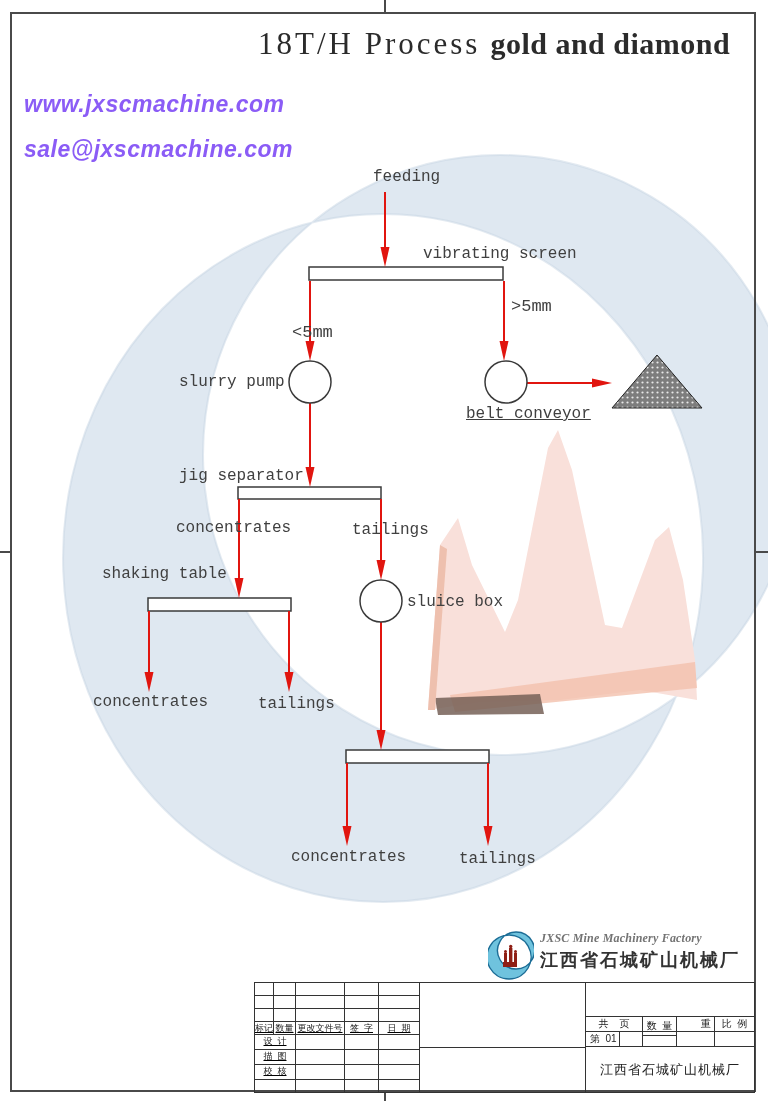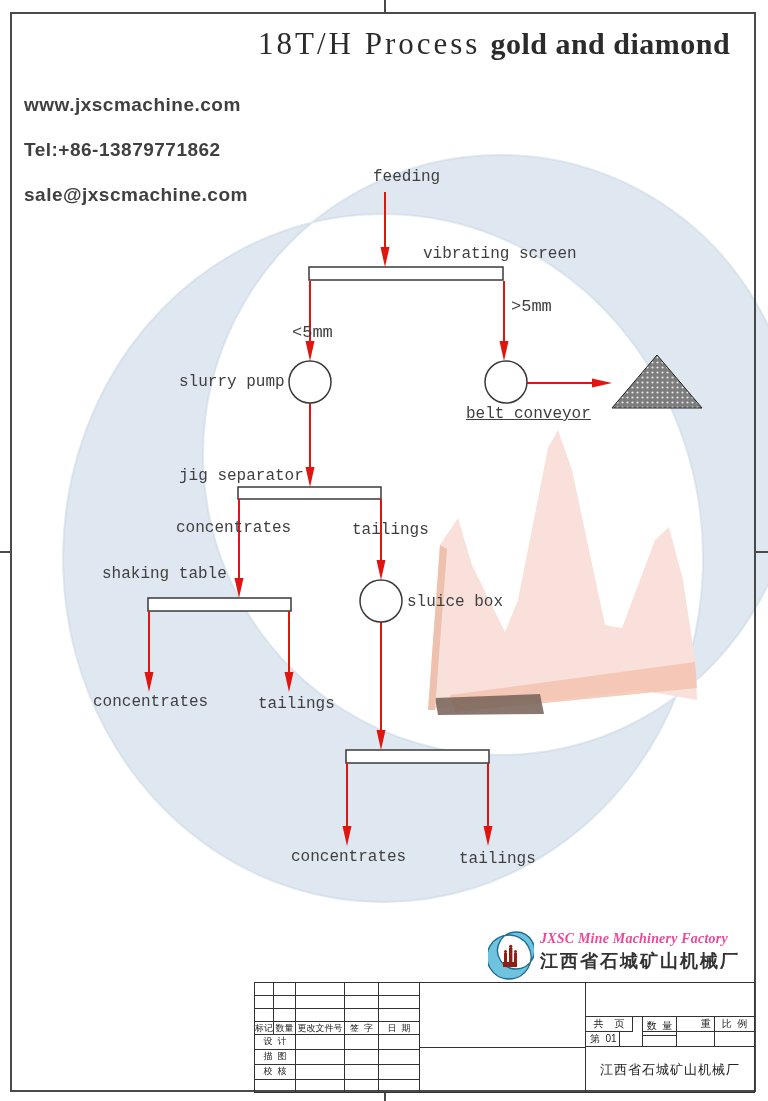--- a/index.html
+++ b/index.html
@@ -8,37 +8,37 @@
   
   .frame{position:absolute;left:10px;top:12px;width:746px;height:1080px;
          border:2px solid #4a4a4a;box-sizing:border-box;z-index:3;pointer-events:none;}
   .tick{position:absolute;background:#4a4a4a;z-index:3;}
   
   .title{position:absolute;left:258px;top:26px;z-index:4;white-space:nowrap;
          font-family:"Liberation Serif",serif;color:#2b2b2b;}
   .title .t1{font-size:31px;letter-spacing:3px;font-weight:400;}
   .title .t2{font-size:30px;font-weight:700;margin-left:10px;letter-spacing:0.5px;}
   .contact{position:absolute;left:24px;top:82px;z-index:4;}
-  .contact div{font-size:19px;font-weight:700;color:#404040;line-height:45px;
-               letter-spacing:0.5px;white-space:nowrap;}
+  .contact div{font-size:23px;font-weight:700;color:#8b5cf6;line-height:45px;
+               letter-spacing:0.5px;white-space:nowrap;font-style:italic;}
   
   .fl{position:absolute;z-index:4;font-family:"Liberation Mono",monospace;
       font-size:16px;color:#404040;white-space:nowrap;}
   .fl.big{font-size:17px;}
   
   .logoblk{position:absolute;left:488px;top:931px;z-index:4;display:flex;align-items:flex-start;}
   .logotxt{margin-left:6px;}
   .logotxt .en{font-family:"Liberation Serif",serif;font-style:italic;font-weight:700;
-               font-size:14px;color:#ec4899;white-space:nowrap;letter-spacing:0.2px;}
+               font-size:12px;color:#737373;white-space:nowrap;letter-spacing:0.2px;}
   .logotxt .cn{font-size:18px;font-weight:700;color:#333;letter-spacing:2px;white-space:nowrap;margin-top:2px;}
   
   .lgrid{position:absolute;left:254px;top:982px;z-index:4;display:grid;
          grid-template-columns:19px 22px 49px 34px 41px;
          grid-template-rows:13px 13px 13px 13px 15px 15px 15px 13px;
-         border-left:1px solid #333;border-top:1px solid #333;background:transparent;}
+         border-left:1px solid #333;border-top:1px solid #333;background:transparent;text-decoration:underline;}
   .lg-cell{border-right:1px solid #333;border-bottom:1px solid #333;
            font-size:9px;line-height:12px;color:#222;text-align:center;
            overflow:hidden;white-space:pre;}
   .lg-cell.lbl{grid-column:span 2;text-align:center;}
   .tb-cell{position:absolute;z-index:4;border:1px solid #333;box-sizing:border-box;
            font-size:10px;color:#222;white-space:pre;overflow:hidden;}
   .tb-cell.hdr{display:flex;align-items:center;justify-content:center;}
   .tb-company{display:flex;align-items:center;justify-content:center;
               font-family:"Liberation Serif",serif;font-size:13px;letter-spacing:1px;color:#222;}
   svg{display:block;}
@@ -63,21 +63,20 @@
   <div class="tick" style="left:384px;top:0;width:2px;height:12px;"></div>
   <div class="tick" style="left:384px;top:1090px;width:2px;height:11px;"></div>
   <div class="tick" style="left:0;top:551px;width:10px;height:2px;"></div>
   <div class="tick" style="left:756px;top:551px;width:12px;height:2px;"></div>
 
   <div class="title">
     <span class="t1">18T/H Process</span><span class="t2">gold and diamond</span>
   </div>
   <div class="contact">
     <div>www.jxscmachine.com</div>
-    <div>Tel:+86-13879771862</div>
     <div>sale@jxscmachine.com</div>
   </div>
 
   <svg class="flow" width="768" height="1101" viewBox="0 0 768 1101">
     <defs>
       <pattern id="dots" width="5" height="5" patternUnits="userSpaceOnUse">
         <rect width="5" height="5" fill="#7d7d7d"></rect>
         <circle cx="2.5" cy="2.5" r="1.1" fill="#e8e8e8"></circle>
       </pattern>
     </defs>
@@ -193,21 +192,21 @@
     <div class="lg-cell lbl"></div>
     <div class="lg-cell"></div>
       <div class="lg-cell"></div>
       <div class="lg-cell"></div>
   </div>
 
   <div class="tb-cell" style="left:419px;top:982px;width:167px;height:66px;"></div>
   <div class="tb-cell" style="left:419px;top:1047px;width:167px;height:46px;"></div>
 
   <div class="tb-cell" style="left:585px;top:982px;width:170px;height:35px;"></div>
-  <div class="tb-cell hdr" style="left:585px;top:1016px;width:48px;height:16px;">共    页</div>
+  <div class="tb-cell hdr" style="left:585px;top:1016px;width:58px;height:16px;">共    页</div>
   <div class="tb-cell hdr" style="left:642px;top:1016px;width:35px;height:20px;">数  量</div>
   <div class="tb-cell hdr" style="left:676px;top:1016px;width:39px;height:16px;padding-left:36px;">重  量</div>
   <div class="tb-cell hdr" style="left:714px;top:1016px;width:41px;height:16px;">比  例</div>
   <div class="tb-cell" style="left:585px;top:1031px;width:35px;height:16px;line-height:14px;padding-left:4px;">第  01 页</div>
   <div class="tb-cell" style="left:642px;top:1031px;width:35px;height:16px;"></div>
   <div class="tb-cell" style="left:676px;top:1031px;width:39px;height:16px;"></div>
   <div class="tb-cell" style="left:714px;top:1031px;width:41px;height:16px;"></div>
   <div class="tb-cell tb-company" style="left:585px;top:1046px;width:170px;height:47px;">江西省石城矿山机械厂</div>
 
 </div>

